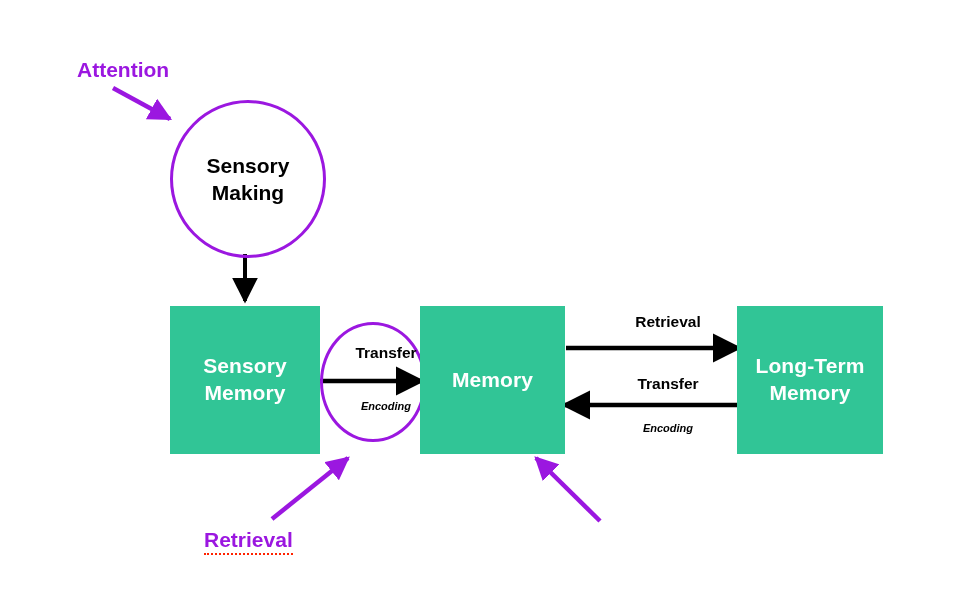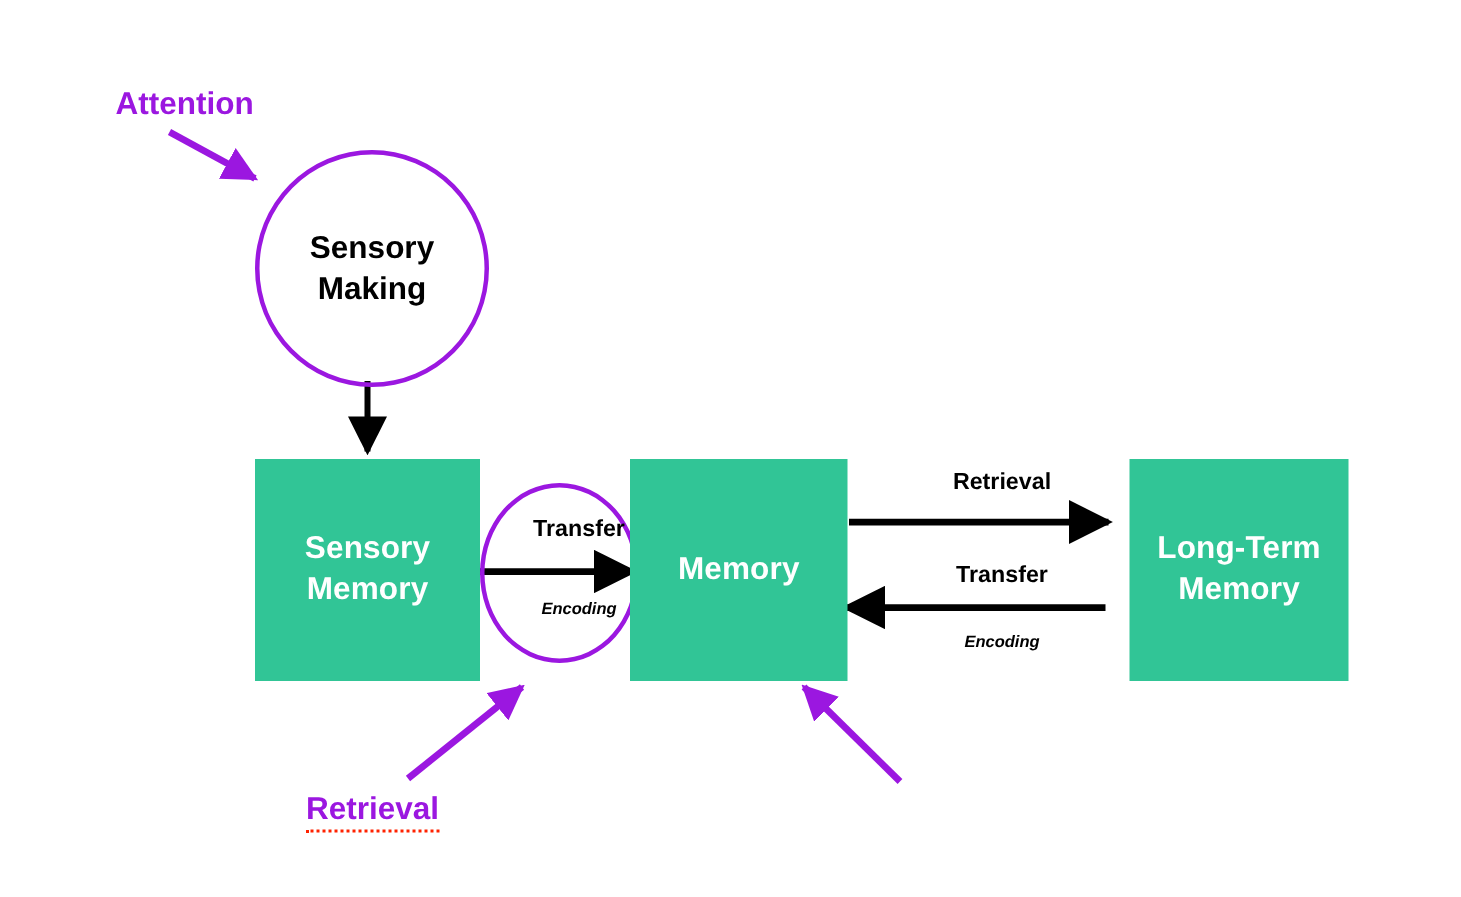--- a/index.html
+++ b/index.html
@@ -133,21 +133,21 @@
   <div class="edge-label" style="left:320px; top:344px; width:100px;">Transfer</div>
 
   <div class="edge-label italic" style="left:318px; top:400px; width:104px;">Encoding</div>
 
   <div class="node-box" style="left:420px; top:306px; width:145px; height:148px;">
     <div>
       <span>Memory</span>
     </div>
   </div>
 
-  <div class="node-box" style="left:737px; top:306px; width:146px; height:148px;margin-left:16px;">
+  <div class="node-box" style="left:737px; top:306px; width:146px; height:148px;">
     <div>
       <span>Long-Term</span>
       <span>Memory</span>
     </div>
   </div>
 
   <div class="edge-label" style="left:566px; top:313px; width:172px;">Retrieval</div>
 
   <div class="edge-label" style="left:566px; top:375px; width:172px;">Transfer</div>
 

